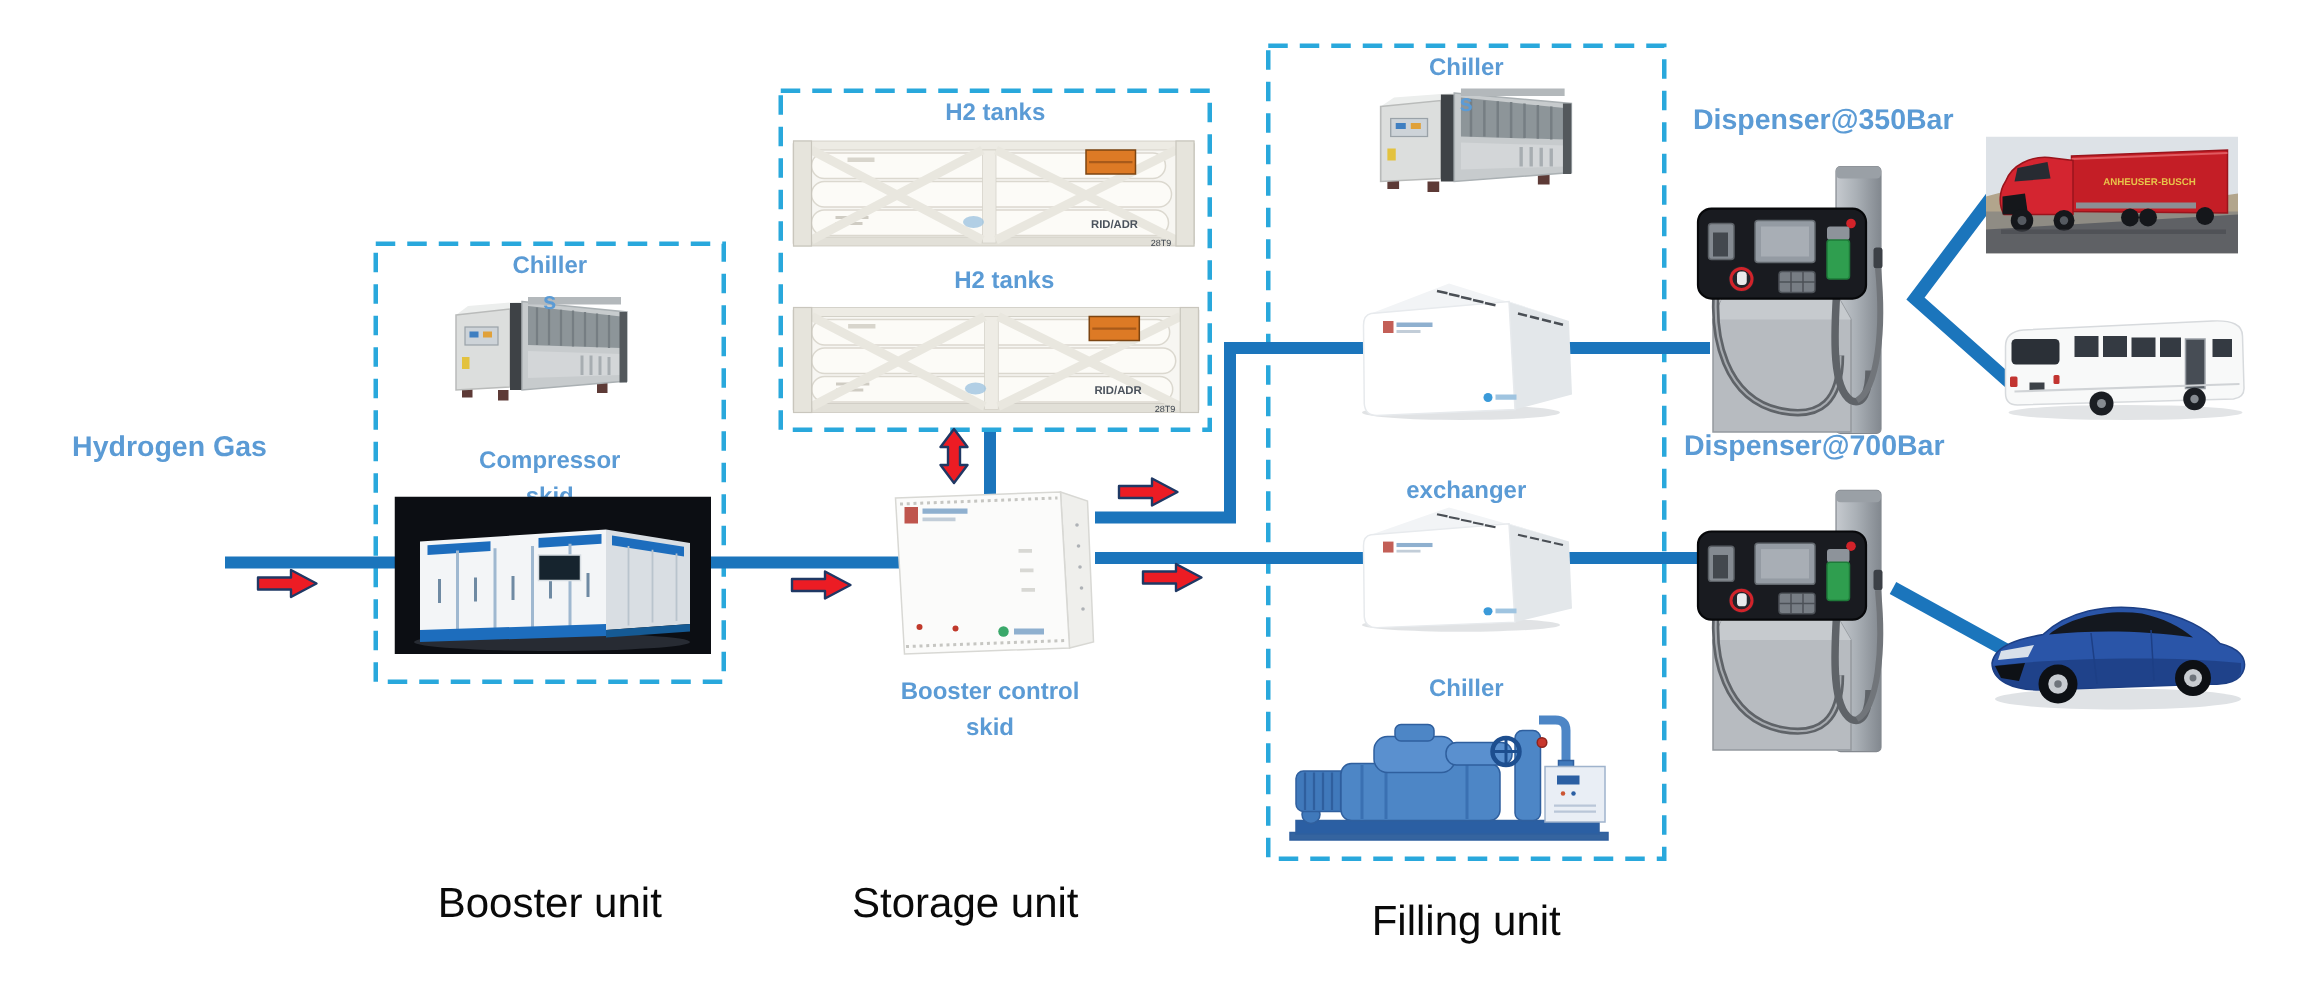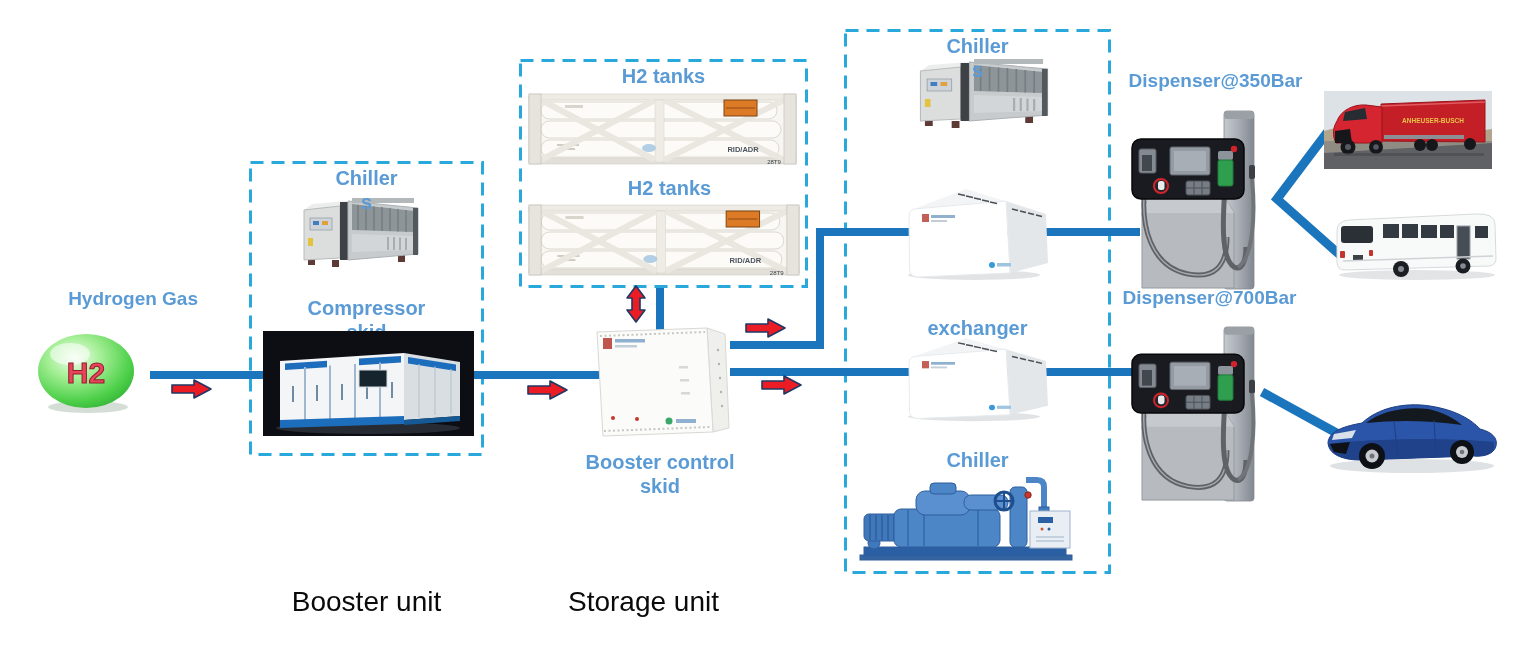--- a/index.html
+++ b/index.html
@@ -1,19 +1,19 @@
 <!DOCTYPE html>
 <html><head>
 <meta charset="utf-8">
 <style>
   html,body{margin:0;padding:0;background:#fff;}
   .canvas{position:relative;width:1536px;height:665px;background:#ffffff;
           font-family:"Liberation Sans",sans-serif;overflow:hidden;}
   #bg{position:absolute;left:0;top:0;z-index:1;}
-  .lbl{position:absolute;color:#5B9BD5;font-weight:bold;font-size:20px;line-height:24px;
+  .lbl{position:absolute;color:#5B9BD5;font-weight:bold;font-size:16px;line-height:24px;
        text-align:center;z-index:5;white-space:nowrap;}
   .lbl.small{font-size:19px;}
   .lbl.under{z-index:2;}
   .caption{position:absolute;color:#0a0a0a;font-size:28px;line-height:32px;text-align:center;
            z-index:4;font-weight:400;white-space:nowrap;}
   .img{position:absolute;z-index:3;}
   .img svg{display:block;width:100%;height:100%;}
 </style>
 </head>
 <body>
@@ -54,21 +54,21 @@
 
     <g fill="#EC1C24" stroke="#1F3864" stroke-width="1.6" stroke-linejoin="round">
       <path d="M172 385 h22 v-5 l17 9 l-17 9 v-5 h-22 Z"></path>
       <path d="M528 386 h22 v-5 l17 9 l-17 9 v-5 h-22 Z"></path>
       <path d="M746 324 h22 v-5 l17 9 l-17 9 v-5 h-22 Z"></path>
       <path d="M762 381 h22 v-5 l17 9 l-17 9 v-5 h-22 Z"></path>
       <path d="M636 286 l9 12 h-5 v12 h5 l-9 12 l-9 -12 h5 v-12 h-5 Z"></path>
     </g>
   </svg>
 
-  <div class="lbl small" style="left:28px;top:287px;width:170px;text-align:right;">Hydrogen Gas</div>
+  <div class="lbl small" style="left:28px;top:287px;width:170px;">Hydrogen Gas</div>
 
   <div class="lbl" style="left:250px;top:166px;width:233px;">Chiller</div>
   <div class="lbl" style="left:250px;top:190px;width:233px;">s</div>
   <div class="lbl" style="left:250px;top:296px;width:233px;">Compressor</div>
   <div class="lbl under" style="left:250px;top:320px;width:233px;">skid</div>
 
   <div class="lbl" style="left:520px;top:64px;width:287px;">H2 tanks</div>
   <div class="lbl" style="left:526px;top:176px;width:287px;">H2 tanks</div>
   <div class="lbl" style="left:545px;top:450px;width:230px;">Booster control</div>
   <div class="lbl" style="left:545px;top:474px;width:230px;">skid</div>
@@ -76,29 +76,22 @@
   <div class="lbl" style="left:845px;top:34px;width:265px;">Chiller</div>
   <div class="lbl" style="left:845px;top:58px;width:265px;">s</div>
   <div class="lbl" style="left:845px;top:316px;width:265px;">exchanger</div>
   <div class="lbl" style="left:845px;top:448px;width:265px;">Chiller</div>
 
   <div class="lbl small" style="left:1118px;top:69px;width:195px;text-align:center;">Dispenser@350Bar</div>
   <div class="lbl small" style="left:1112px;top:286px;width:195px;">Dispenser@700Bar</div>
 
   <div class="caption" style="left:500px;top:586px;width:287px;">Storage unit</div>
   <div class="caption" style="left:250px;top:586px;width:233px;">Booster unit</div>
-
-  <div class="img" style="left:36px;top:333px;width:104px;height:82px;">
-    <svg viewBox="0 0 104 82">
-      <ellipse cx="52" cy="74" rx="40" ry="6" fill="#c2cfc4" opacity="0.7"></ellipse>
-      <ellipse cx="50" cy="38" rx="48" ry="37" fill="url(#gBall)"></ellipse>
-      <ellipse cx="34" cy="21" rx="20" ry="11" fill="#ffffff" opacity="0.55"></ellipse>
-      <text x="50" y="50" text-anchor="middle" font-size="30" font-weight="bold" font-family="Liberation Sans, sans-serif" fill="#e8445a" stroke="#8f1f2e" stroke-width="1">H2</text>
-    </svg>
-  </div>
+  <div class="caption" style="left:845px;top:598px;width:265px;">Filling unit</div>
+
 
   <div class="img" style="left:300px;top:194px;width:122px;height:74px;">
     <svg viewBox="0 0 122 74">
       <rect x="8" y="64" width="7" height="7" fill="#5d3a36"></rect>
         <rect x="32" y="66" width="7" height="7" fill="#5d3a36"></rect>
       <rect x="98" y="60" width="7" height="8" fill="#5d3a36"></rect>
       <polygon points="4,16 12,10 48,7 40,12" fill="#eceeed"></polygon>
       <polygon points="4,16 40,12 40,64 4,66" fill="#dcdedd" stroke="#b9bbba" stroke-width="1"></polygon>
       <rect x="10" y="24" width="22" height="12" fill="#cdd3d8" stroke="#9aa2a8" stroke-width="0.8"></rect>
       <rect x="13" y="27" width="6" height="4" fill="#3f7fc1"></rect>

